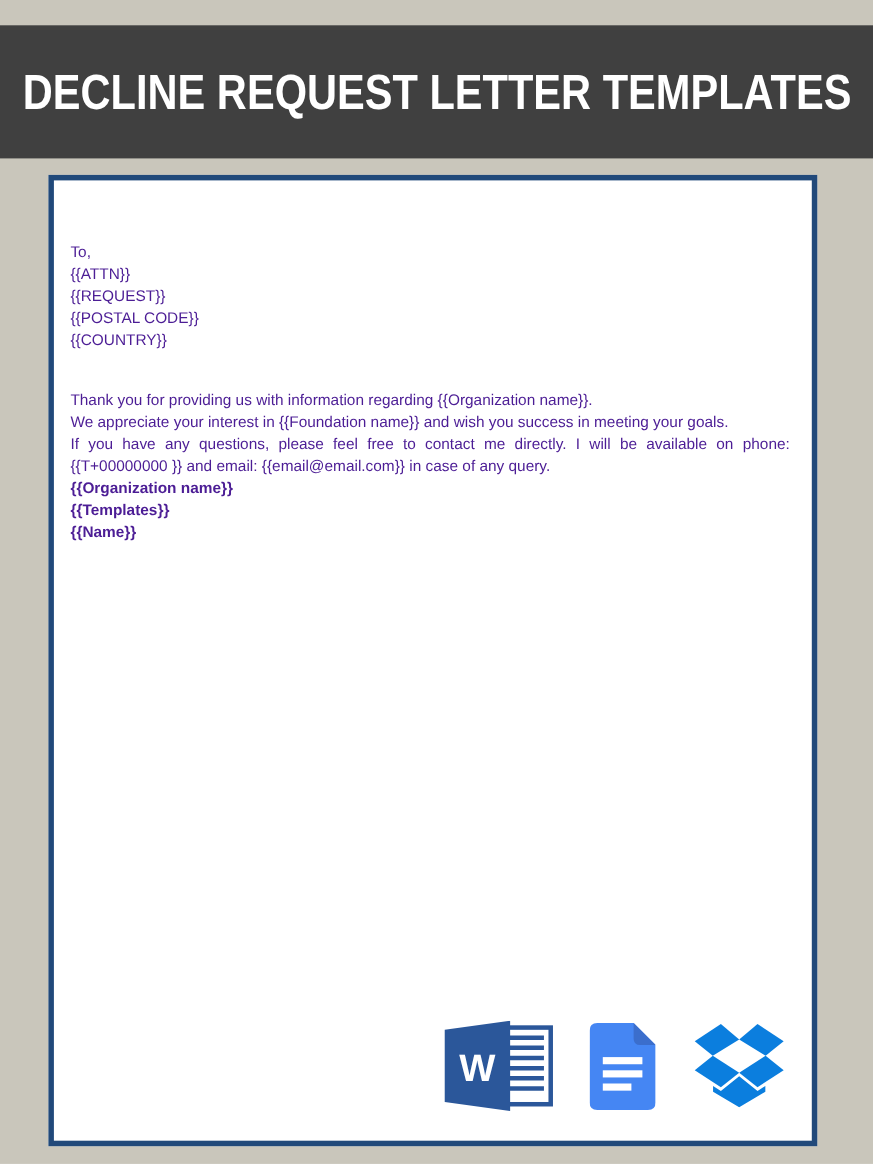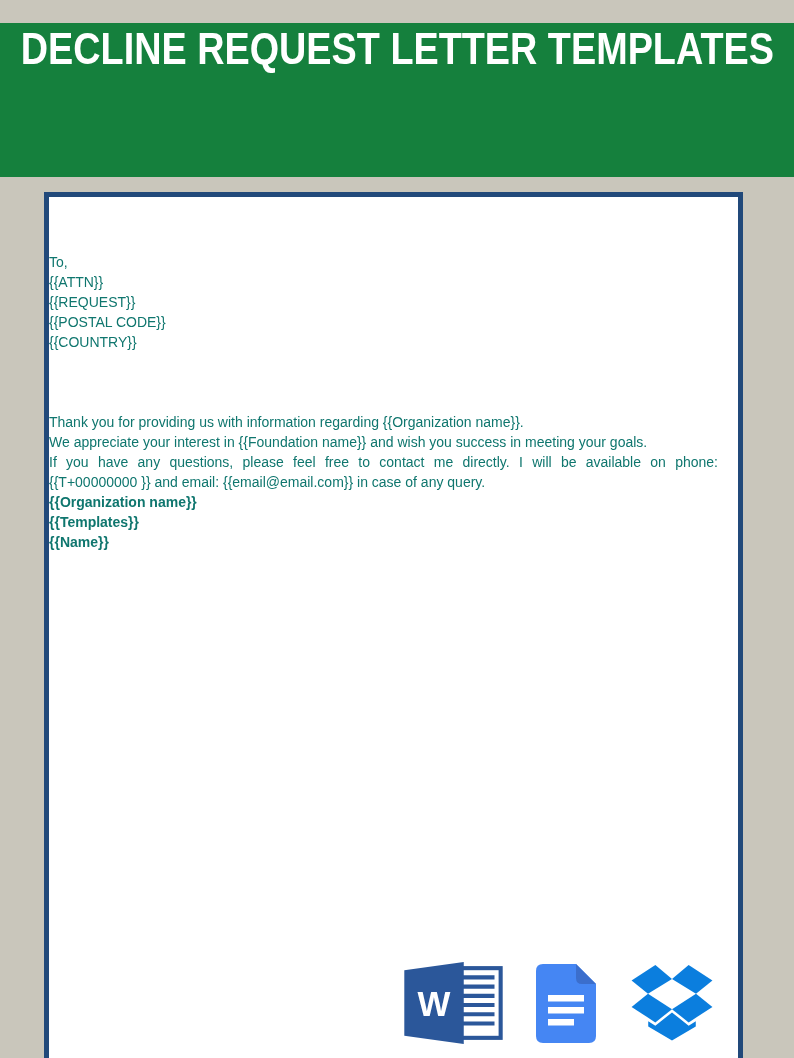--- a/index.html
+++ b/index.html
@@ -10,23 +10,23 @@
   }
   .page {
     position:relative;
     width:794px; height:1058px;
     background:#c9c6bb;
     overflow:hidden;
   }
   
   .banner {
     margin-top:23px;
-    height:154px;
-    background:#15803d;
-    display:flex; justify-content:center;
+    height:121px;
+    background:#404040;
+    display:flex; align-items:center; justify-content:center;
     overflow:hidden;
   }
   .banner h1 {
     color:#ffffff;
     font-size:45px;
     font-weight:bold;
     white-space:nowrap;
     letter-spacing:0px;
     transform:scaleX(0.84);
     transform-origin:center;
@@ -54,33 +54,33 @@
     box-shadow:inset -8px -8px 0 rgba(30,90,100,0.22);
     display:flex; align-items:center; justify-content:center;
   }
   .logo-text {
     margin-top:3px;
     font-size:10px; font-weight:bold; line-height:11px;
     color:#1d1d1d;
   }
   
   .letter {
-    padding:55px 20px 0 0;
+    padding:55px 20px 0 15px;
     font-size:14px;
     line-height:20px;
-    color:#0f766e;
+    color:#4c1d95;
   }
   .letter p { margin:0; }
   .addr-line { line-height:20px; }
   .subject { margin-top:57px; }
   .subject b { font-weight:bold; }
   .greeting { margin-top:39px; }
   .para { margin-top:19px; }
   .para.justify { text-align:justify; }
-  .para.first { margin-top:60px; }
+  .para.first { margin-top:34px; }
   .closing-first { margin-top:46px; }
   .closing-line { margin-top:19px;font-weight:bold; }
   
   .formats {
     position:absolute;
     right:21px; bottom:22px;
     display:flex; align-items:center; gap:31px;
   }
   .fmt { display:block; }
 </style>

